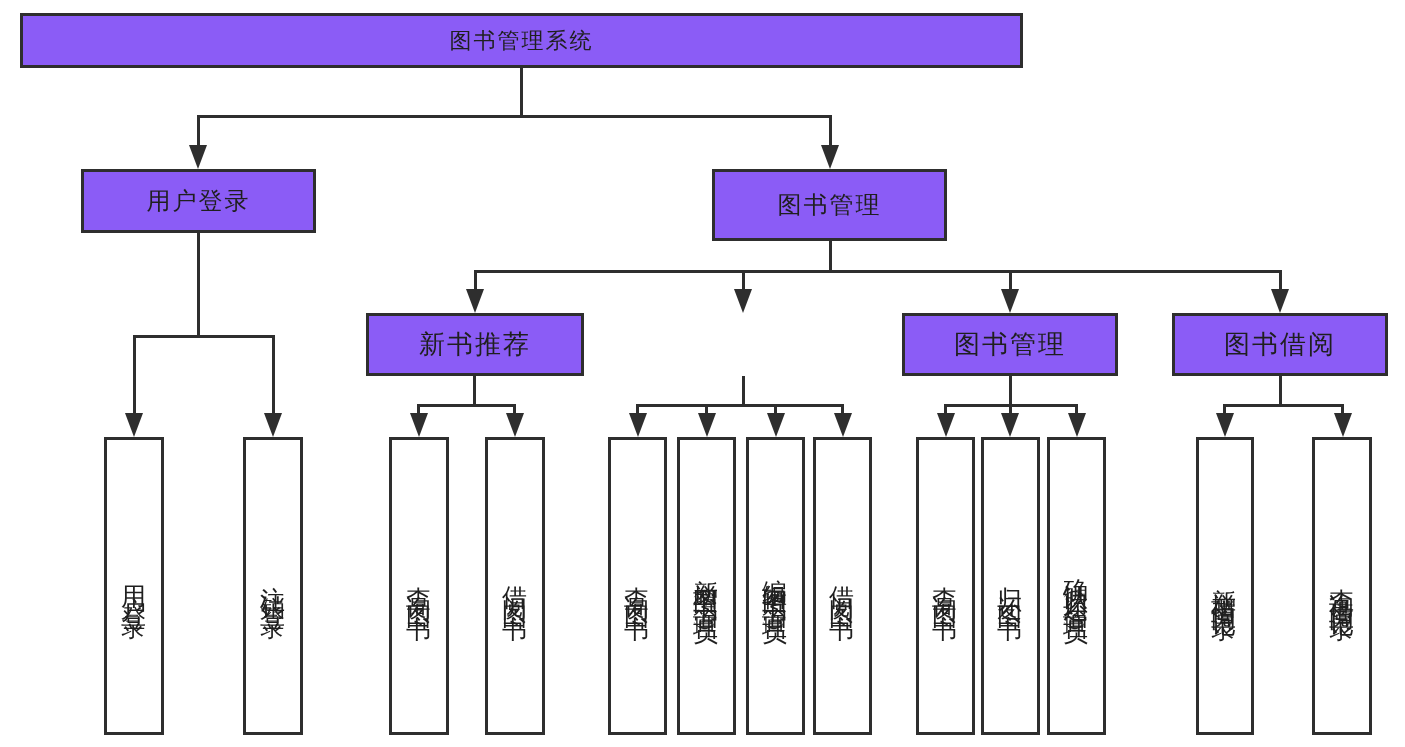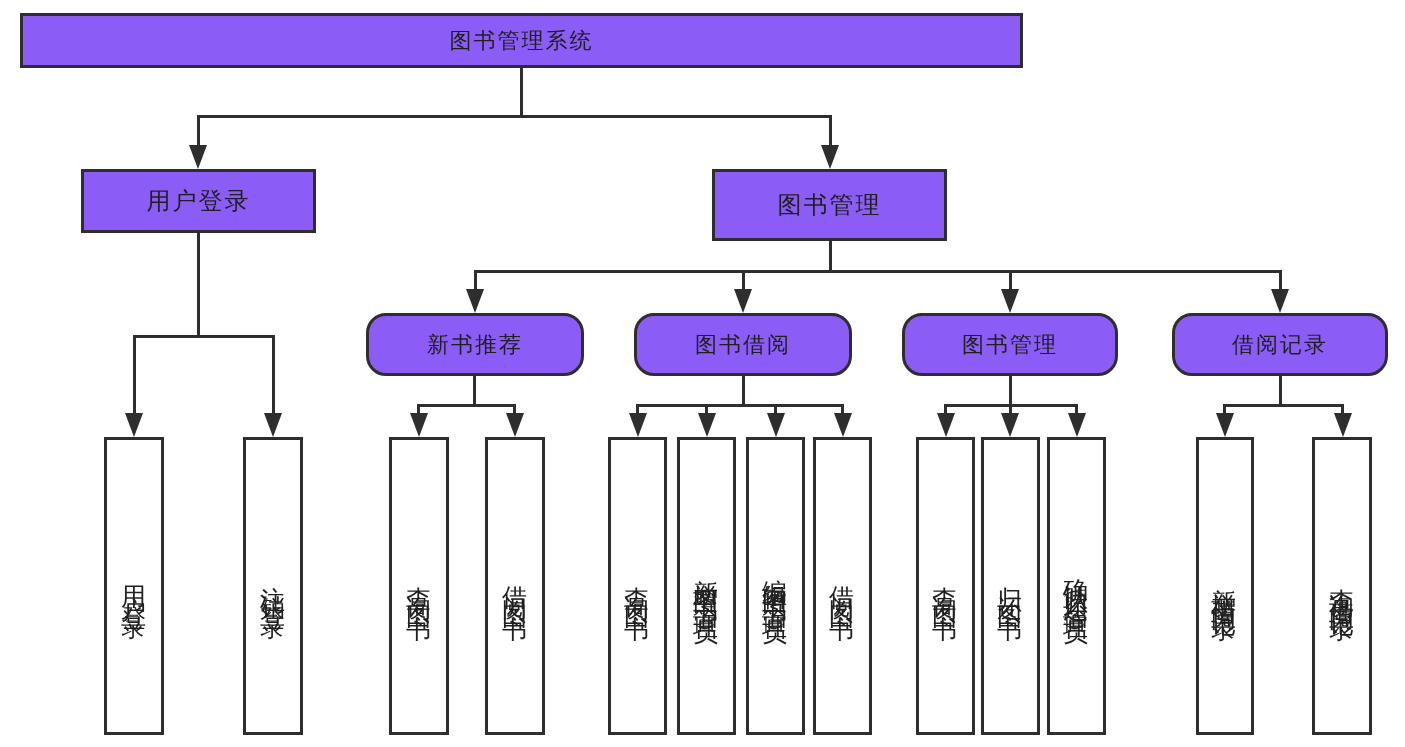--- a/index.html
+++ b/index.html
@@ -19,21 +19,21 @@
     display: flex;
     align-items: center;
     justify-content: center;
     color: #1f1f1f;
     letter-spacing: 2px;
     white-space: nowrap;
     z-index: 2;
   }
   .f-root { font-size: 22px; }
   .f-l2   { font-size: 24px; }
-  .f-l3   { font-size: 22px; border-radius: 20px; }
+  .f-l3   { font-size: 26px; }
   .vbox {
     position: absolute;
     box-sizing: border-box;
     background: #ffffff;
     border: 3px solid #2e2e2e;
     color: #1f1f1f;
     writing-mode: vertical-rl;
     text-align: center;
     line-height: 54px;
     font-size: 25px;
@@ -95,23 +95,22 @@
   <div class="vl" style="left:474px; top:270px; height:23px;"></div>
   <div class="vl" style="left:742px; top:270px; height:23px;"></div>
   <div class="vl" style="left:1009px; top:270px; height:23px;"></div>
   <div class="vl" style="left:1279px; top:270px; height:23px;"></div>
   <div class="arrow" style="left:466px; top:289px;"></div>
   <div class="arrow" style="left:734px; top:289px;"></div>
   <div class="arrow" style="left:1001px; top:289px;"></div>
   <div class="arrow" style="left:1271px; top:289px;"></div>
 
   <div class="box f-l3" style="left:366px; top:313px; width:218px; height:63px;">新书推荐</div>
-  <div class="box f-l3" style="left:634px; top:313px; width:218px; height:63px;">图书借阅</div>
   <div class="box f-l3" style="left:902px; top:313px; width:216px; height:63px;">图书管理</div>
-  <div class="box f-l3" style="left:1172px; top:313px; width:216px; height:63px;">借阅记录</div>
+  <div class="box f-l3" style="left:1172px; top:313px; width:216px; height:63px;">图书借阅</div>
 
   <div class="vl" style="left:473px; top:376px; height:30px;"></div>
   <div class="hl" style="left:417px; top:404px; width:99px;"></div>
   <div class="vl" style="left:417px; top:404px; height:14px;"></div>
   <div class="vl" style="left:513px; top:404px; height:14px;"></div>
   <div class="arrow" style="left:410px; top:413px;"></div>
   <div class="arrow" style="left:506px; top:413px;"></div>
 
   <div class="vl" style="left:742px; top:376px; height:30px;"></div>
   <div class="hl" style="left:636px; top:404px; width:207px;"></div>

